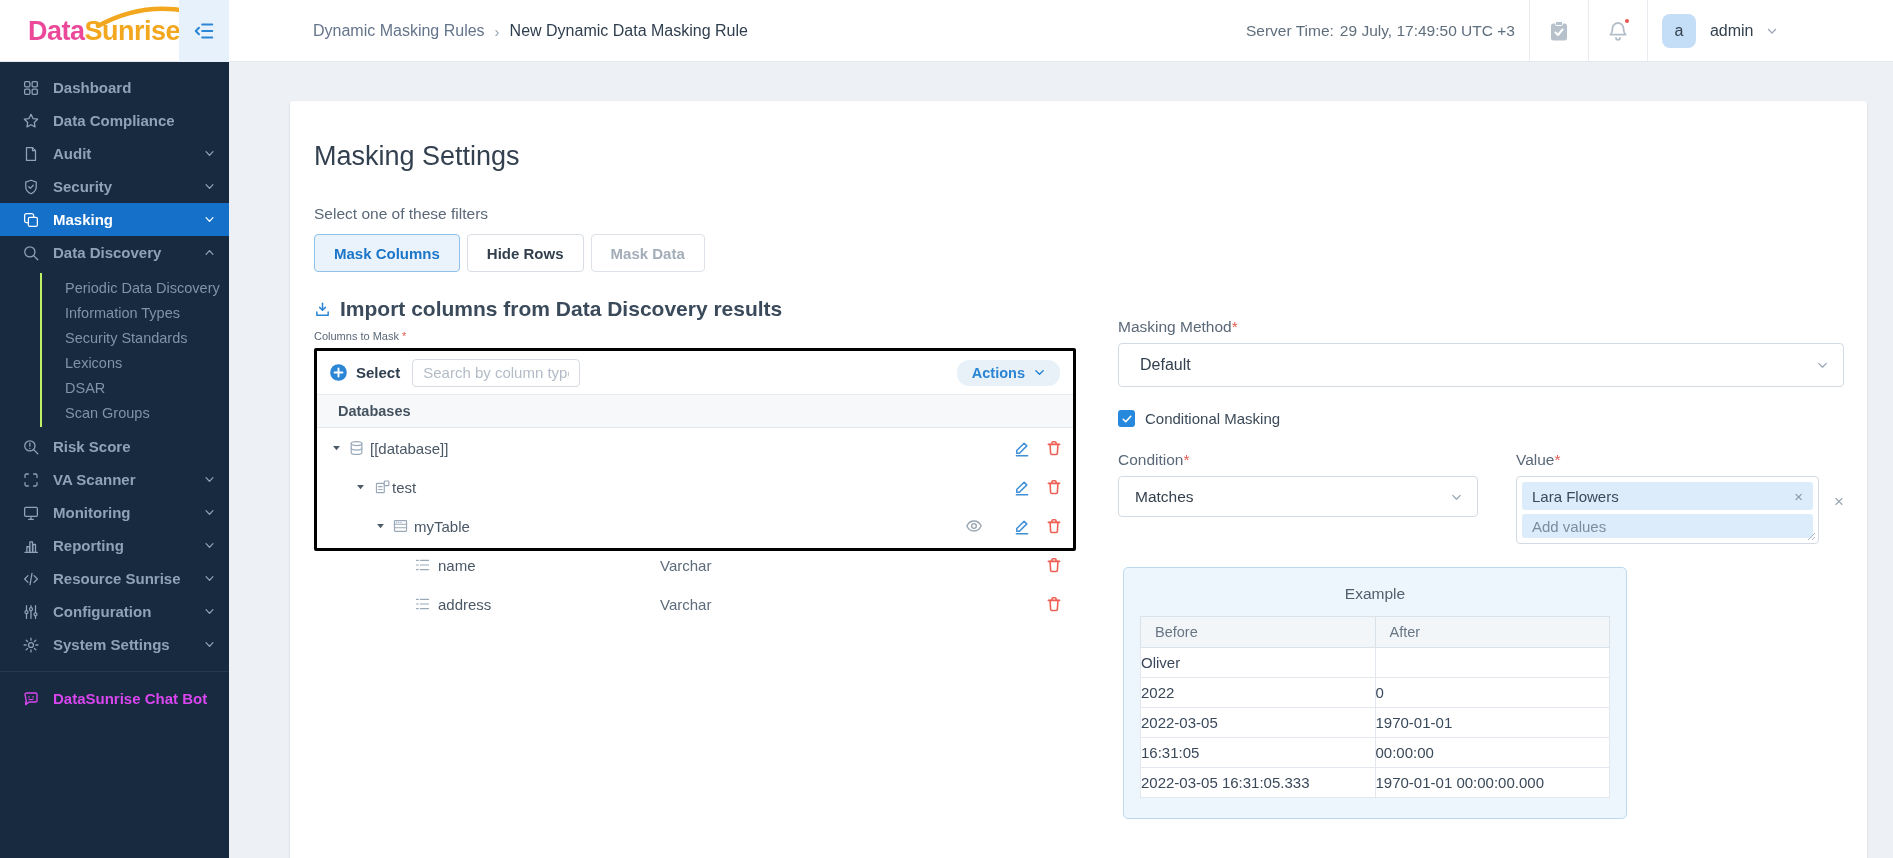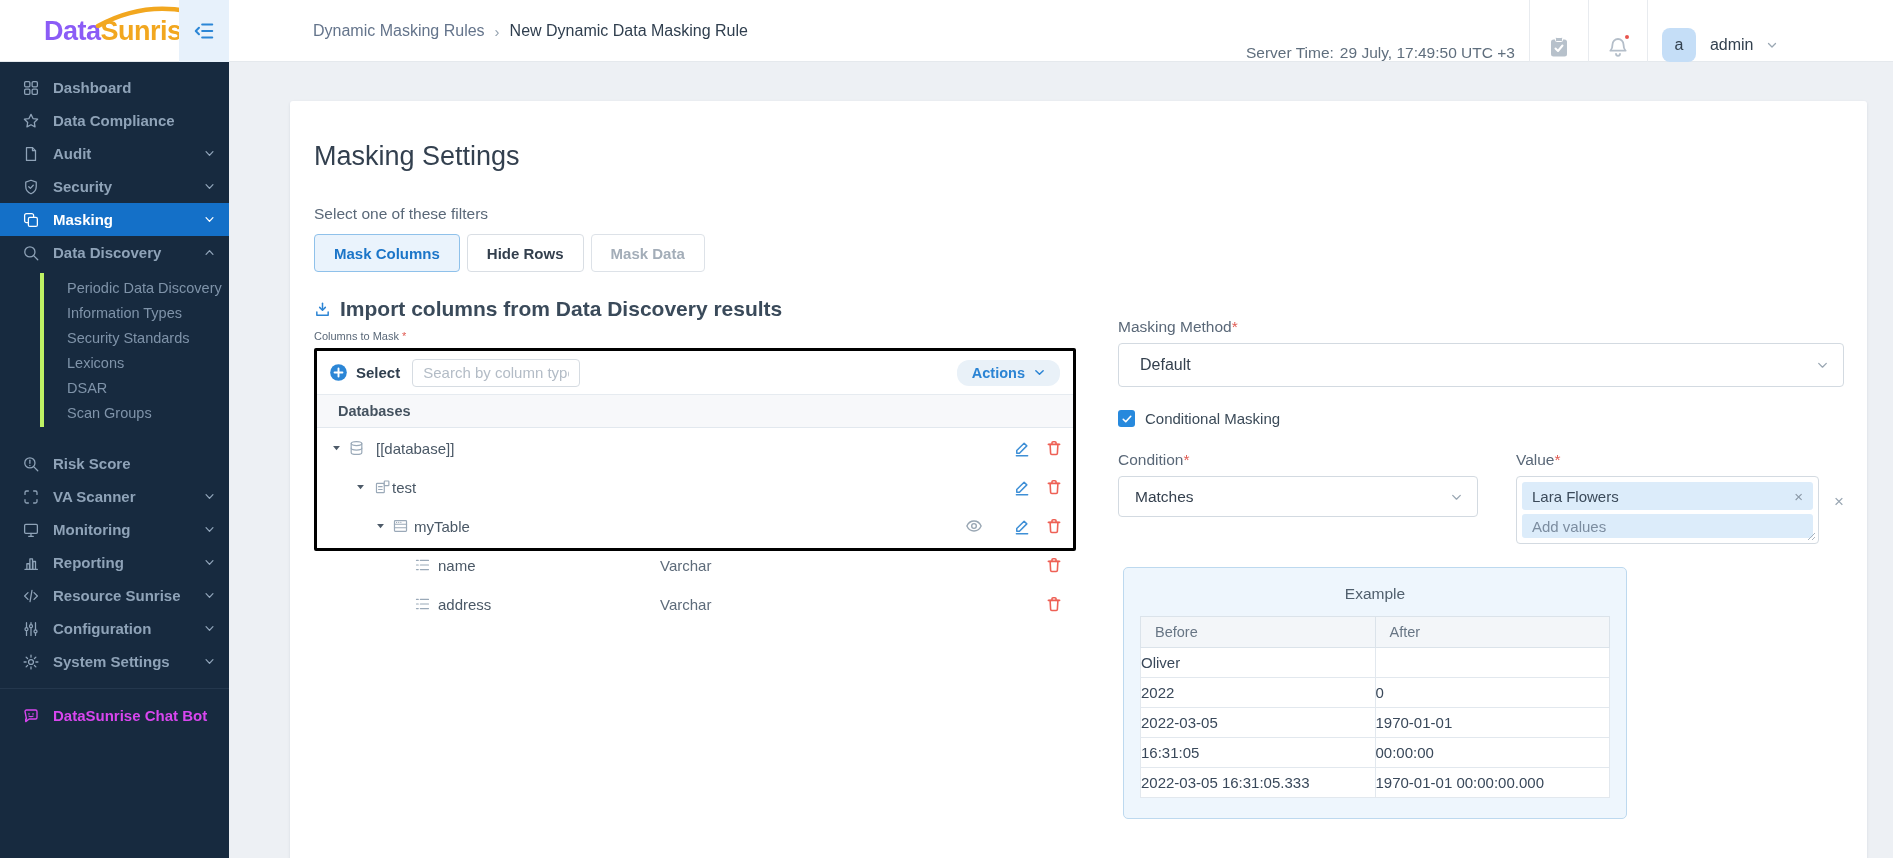--- a/index.html
+++ b/index.html
@@ -3,31 +3,31 @@
 <meta charset="utf-8">
 <style>
   * { margin:0; padding:0; box-sizing:border-box; }
   html,body { width:1893px; height:858px; overflow:hidden; background:#edf0f4;
               font-family:"Liberation Sans", sans-serif; color:#333f4d; }
 
   
   .topbar { position:absolute; left:0; top:0; width:1893px; height:62px; background:#fff;
             border-bottom:1px solid #e5e9ed; z-index:20; }
   .logo { position:absolute; left:28px; top:0; height:62px; display:flex; align-items:center; }
-  .logo-data { font-size:27px; font-weight:bold; color:#8b5cf6; letter-spacing:-0.5px;margin-left:16px; }
+  .logo-data { font-size:27px; font-weight:bold; color:#ec4899; letter-spacing:-0.5px; }
   .logo-sun  { font-size:27px; font-weight:bold; color:#f2a71f; letter-spacing:-0.5px; position:relative; }
   .logo-arc  { position:absolute; left:66px; top:2px; width:126px; height:26px; pointer-events:none; }
   .collapse-btn { position:absolute; left:179px; top:0; width:50px; height:62px; background:#e7f1fb;
                   border:none; cursor:pointer; display:flex; align-items:center; justify-content:center; }
   .collapse-btn svg { width:22px; height:22px; }
   .breadcrumb { position:absolute; left:313px; top:0; height:62px; display:flex; align-items:center; gap:10px; font-size:16px; }
   .bc-parent { color:#64748b; cursor:pointer; }
   .bc-sep { color:#93a1af; font-size:15px; }
   .bc-current { color:#2f3e4e; }
-  .topbar-right { position:absolute; left:1246px; top:0; height:62px; display:flex; align-items:flex-end; }
+  .topbar-right { position:absolute; left:1246px; top:0; height:62px; display:flex; align-items:center; }
   .server-time { font-size:15.5px; color:#5f6e7d; white-space:nowrap; }
   .st-label { margin-right:6px; }
   .tb-divider { width:1px; height:62px; background:#e8ebef; margin:0 14px; }
   .tb-icon-btn { position:relative; width:30px; height:30px; border:none; background:transparent; cursor:pointer;
                  display:flex; align-items:center; justify-content:center; }
   .tb-icon-btn svg { width:24px; height:24px; }
   .bell-dot { position:absolute; right:2px; top:1px; width:8px; height:8px; border-radius:50%;
               background:#e8544d; border:2px solid #fff; }
   .user-menu { display:flex; align-items:center; cursor:pointer; }
   .avatar { width:34px; height:34px; border-radius:8px; background:#c5def7; color:#33414f;
@@ -39,21 +39,21 @@
   .sidebar { position:absolute; left:0; top:62px; width:229px; height:796px; background:#172a3f; z-index:10; padding-top:9px; }
   .side-item { height:33px; display:flex; align-items:center; padding:0 14px 0 22px; cursor:pointer;
                color:#8fa3b8; font-size:15px; font-weight:600; }
   .side-item.active { background:#1470c8; color:#fff; }
   .s-icon { width:18px; height:18px; margin-right:13px; flex:0 0 18px; }
   .s-icon svg { width:18px; height:18px; display:block; }
   .s-label { flex:1; white-space:nowrap; overflow:hidden; }
   .s-chev { width:11px; height:11px; }
   .s-chev svg { width:11px; height:11px; display:block; }
   .s-chev.up svg { transform:rotate(180deg); }
-  .side-sub { margin:4px 0 20px 40px; border-left:4px solid #bef264; padding:2px 0 2px 23px; }
+  .side-sub { margin:4px 0 3px 40px; border-left:2px solid #bef264; padding:2px 0 2px 23px; }
   .side-sub-item { height:25px; display:flex; align-items:center; color:#7f93a9; font-size:14.5px; cursor:pointer; }
   .side-divider { height:1px; background:#24374d; margin:10px 0; }
   .chatbot { color:#d946ef; }
 
   
   .main-card { position:absolute; left:290px; top:101px; width:1577px; height:800px; background:#fff;
                border-radius:3px; box-shadow:0 1px 3px rgba(20,40,70,0.10); }
   .card-left { position:absolute; left:24px; top:0; width:762px; }
   .page-title { font-size:27px; font-weight:400; color:#33404f; margin-top:40px; }
   .filters-label { margin-top:33px; font-size:15.5px; color:#5a6878; }
@@ -433,21 +433,21 @@
                 <path d="M4.5 7.5h15L12 17z" fill="#4d5a68"></path>
               </svg>
             </span>
             <span class="t-icon" style="left:31px">
               <svg viewBox="0 0 24 24" fill="none" stroke="currentColor" stroke-width="1.7" stroke-linecap="round" stroke-linejoin="round">
                 <ellipse cx="12" cy="5.8" rx="7.5" ry="2.8"></ellipse>
                 <path d="M4.5 5.8v6.2c0 1.6 3.4 2.9 7.5 2.9s7.5-1.3 7.5-2.9V5.8"></path>
                 <path d="M4.5 12v6.2c0 1.6 3.4 2.9 7.5 2.9s7.5-1.3 7.5-2.9V12"></path>
               </svg>
             </span>
-            <span class="t-label" style="left:59px">[[database]]</span>
+            <span class="t-label" style="left:53px">[[database]]</span>
             <span class="t-act act-edit">
               <svg viewBox="0 0 24 24" fill="none" stroke="#3e8fd6" stroke-width="2" stroke-linecap="round" stroke-linejoin="round">
                 <path d="M14.8 5.6l3.6 3.6L8.6 19H5v-3.6z"></path>
                 <path d="M4.5 22.3h15"></path>
               </svg>
             </span>
             <span class="t-act act-delete">
               <svg viewBox="0 0 24 24" fill="none" stroke="#ee6055" stroke-width="2.1" stroke-linecap="round" stroke-linejoin="round">
                 <path d="M4.5 7.2h15"></path>
                 <path d="M9.3 7.2V5.1a1.4 1.4 0 0 1 1.4-1.4h2.6a1.4 1.4 0 0 1 1.4 1.4v2.1"></path>

